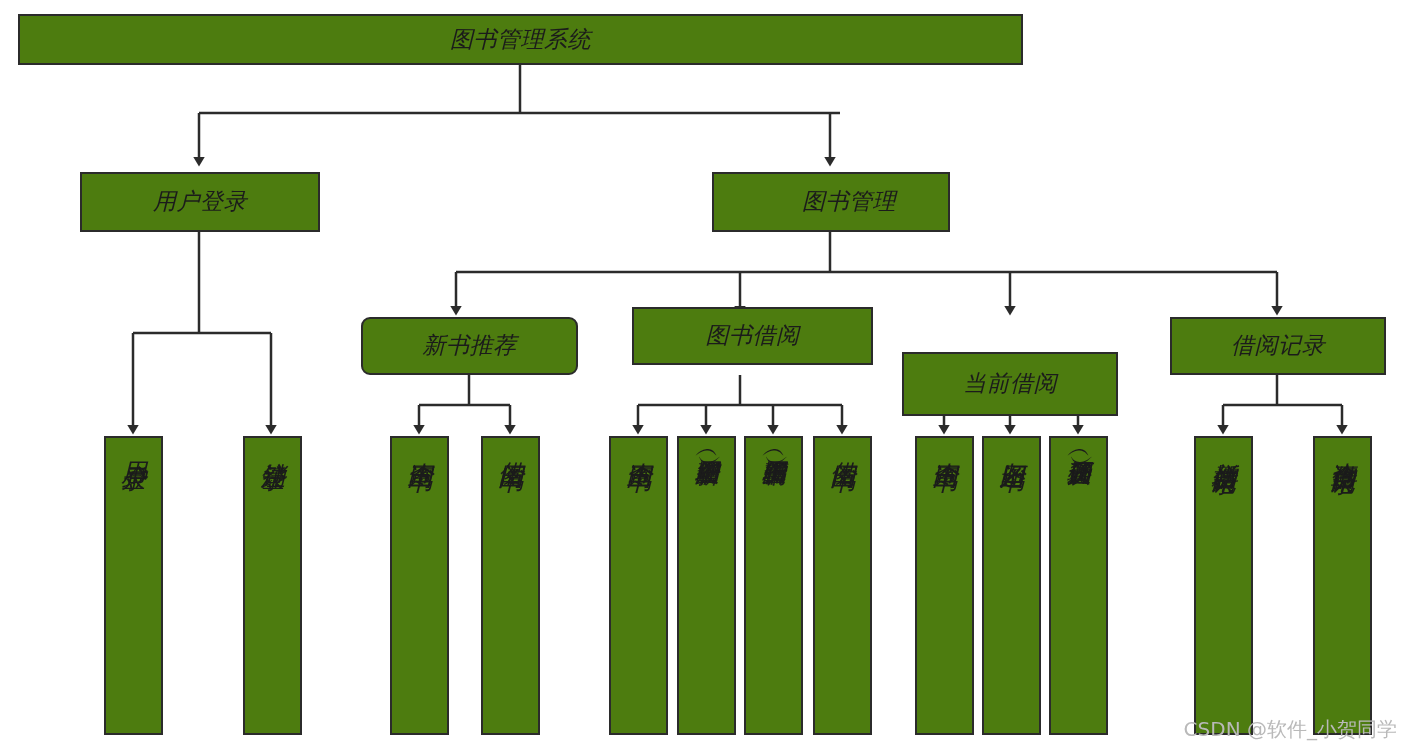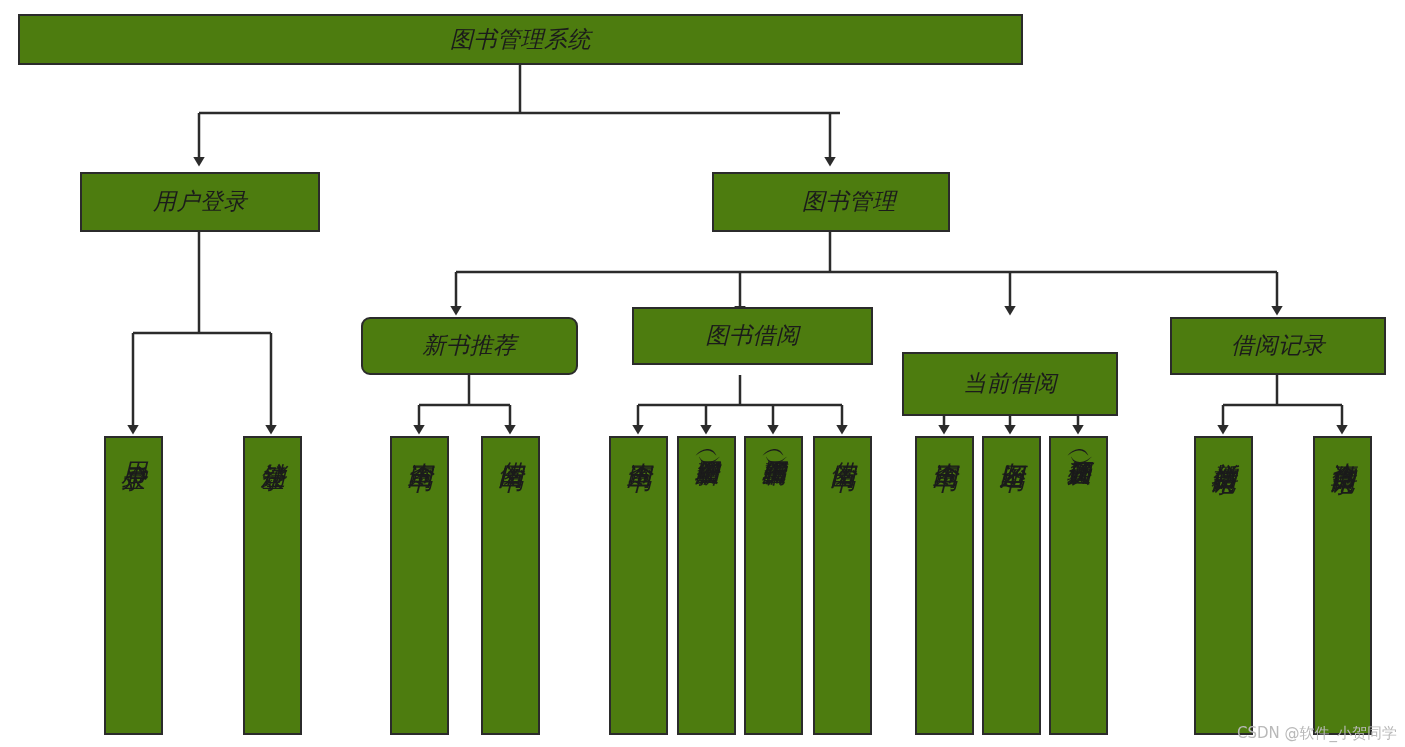--- a/index.html
+++ b/index.html
@@ -56,21 +56,21 @@
     white-space: nowrap;
   }
   .node-label-v.compact {
     letter-spacing: 0px;
     font-size: 24px;
   }
   .watermark {
     position: absolute;
     right: 8px;
     bottom: 4px;
-    font-size: 15px;
+    font-size: 20px;
     color: #b9b9b9;
     white-space: nowrap;
     user-select: none;
   }
 </style>
 </head>
 <body>
 
 <svg id="diagram" viewBox="0 0 1405 747" xmlns="http://www.w3.org/2000/svg">
   <defs>

